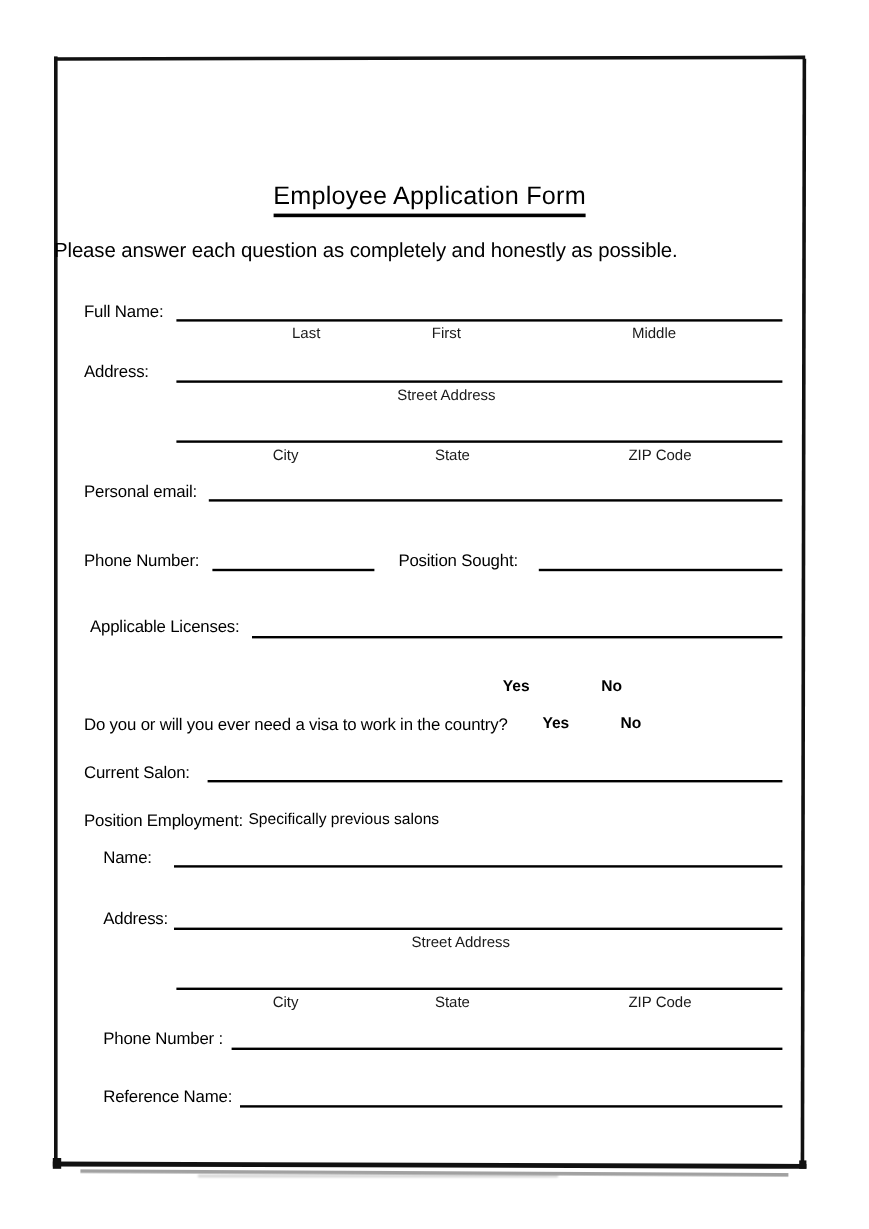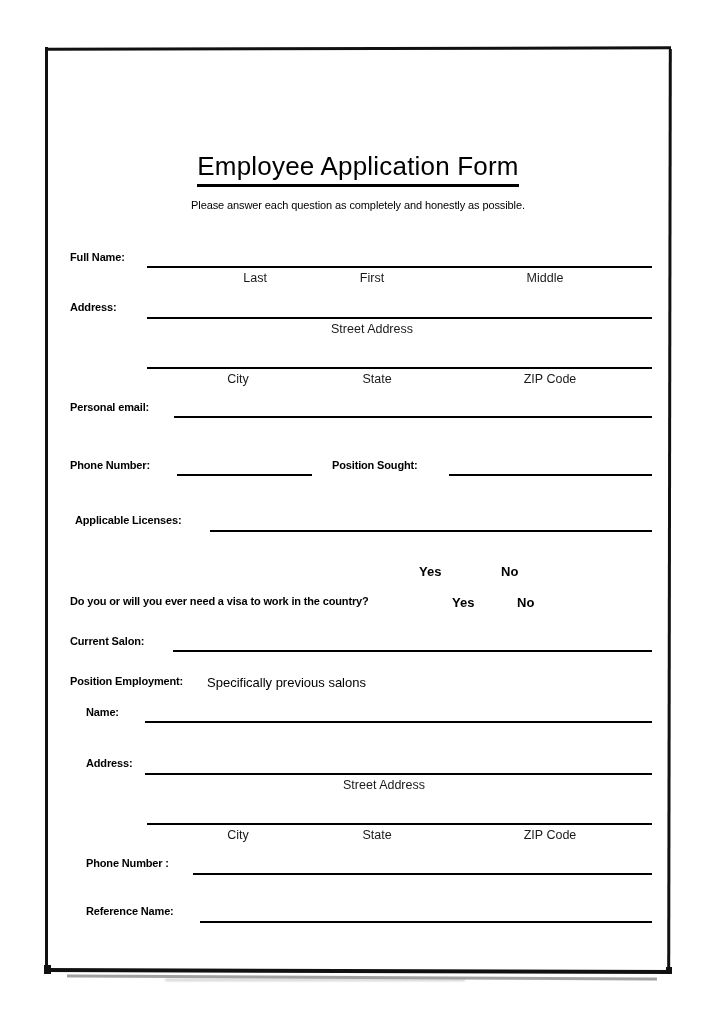--- a/index.html
+++ b/index.html
@@ -87,42 +87,42 @@
   }
   #form-title-wrap {
     position: absolute;
     left: 0; top: 105px;
     width: 626px;
     text-align: center;
   }
   #form-title {
     display: inline-block;
     font-family: "Liberation Sans", sans-serif;
-    font-size: 26px;
+    font-size: 21px;
     font-weight: 400;
     letter-spacing: .2px;
     padding-bottom: 3px;
     border-bottom: 3px solid #000;
     line-height: 1.1;
   }
   #form-instruction {
     position: absolute;
     left: 0; top: 152px;
     width: 626px;
-    text-align: center;
-    font-size: 11px;
+    text-align: left;
+    font-size: 17px;
     font-weight: 400;
     letter-spacing: -.1px;
   }
 
   
   .fld-label {
     position: absolute;
-    font-size: 11px;
-    font-weight: 700;
+    font-size: 14px;
+    font-weight: 400;
     letter-spacing: -.15px;
     white-space: nowrap;
     line-height: 1;
   }
   .fld-label-norm {
     position: absolute;
     font-size: 13px;
     font-weight: 400;
     white-space: nowrap;
     line-height: 1;

